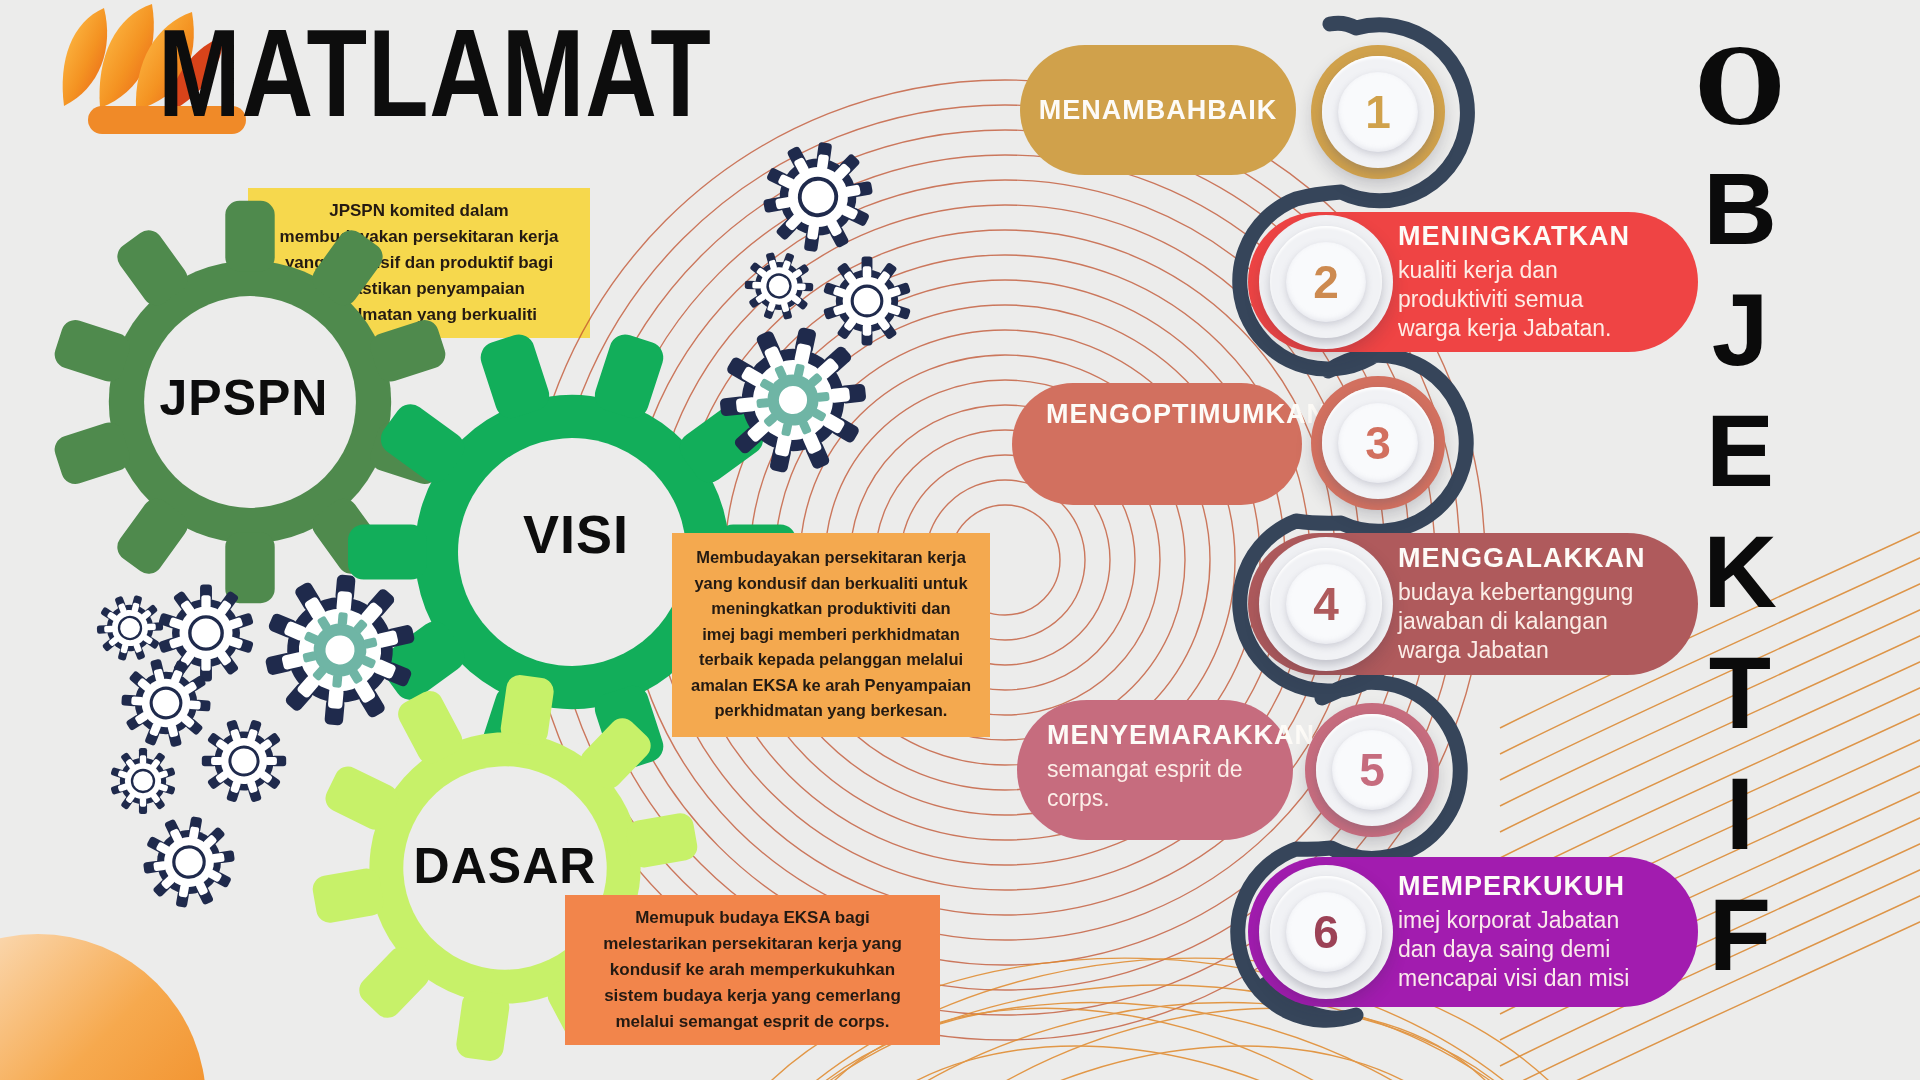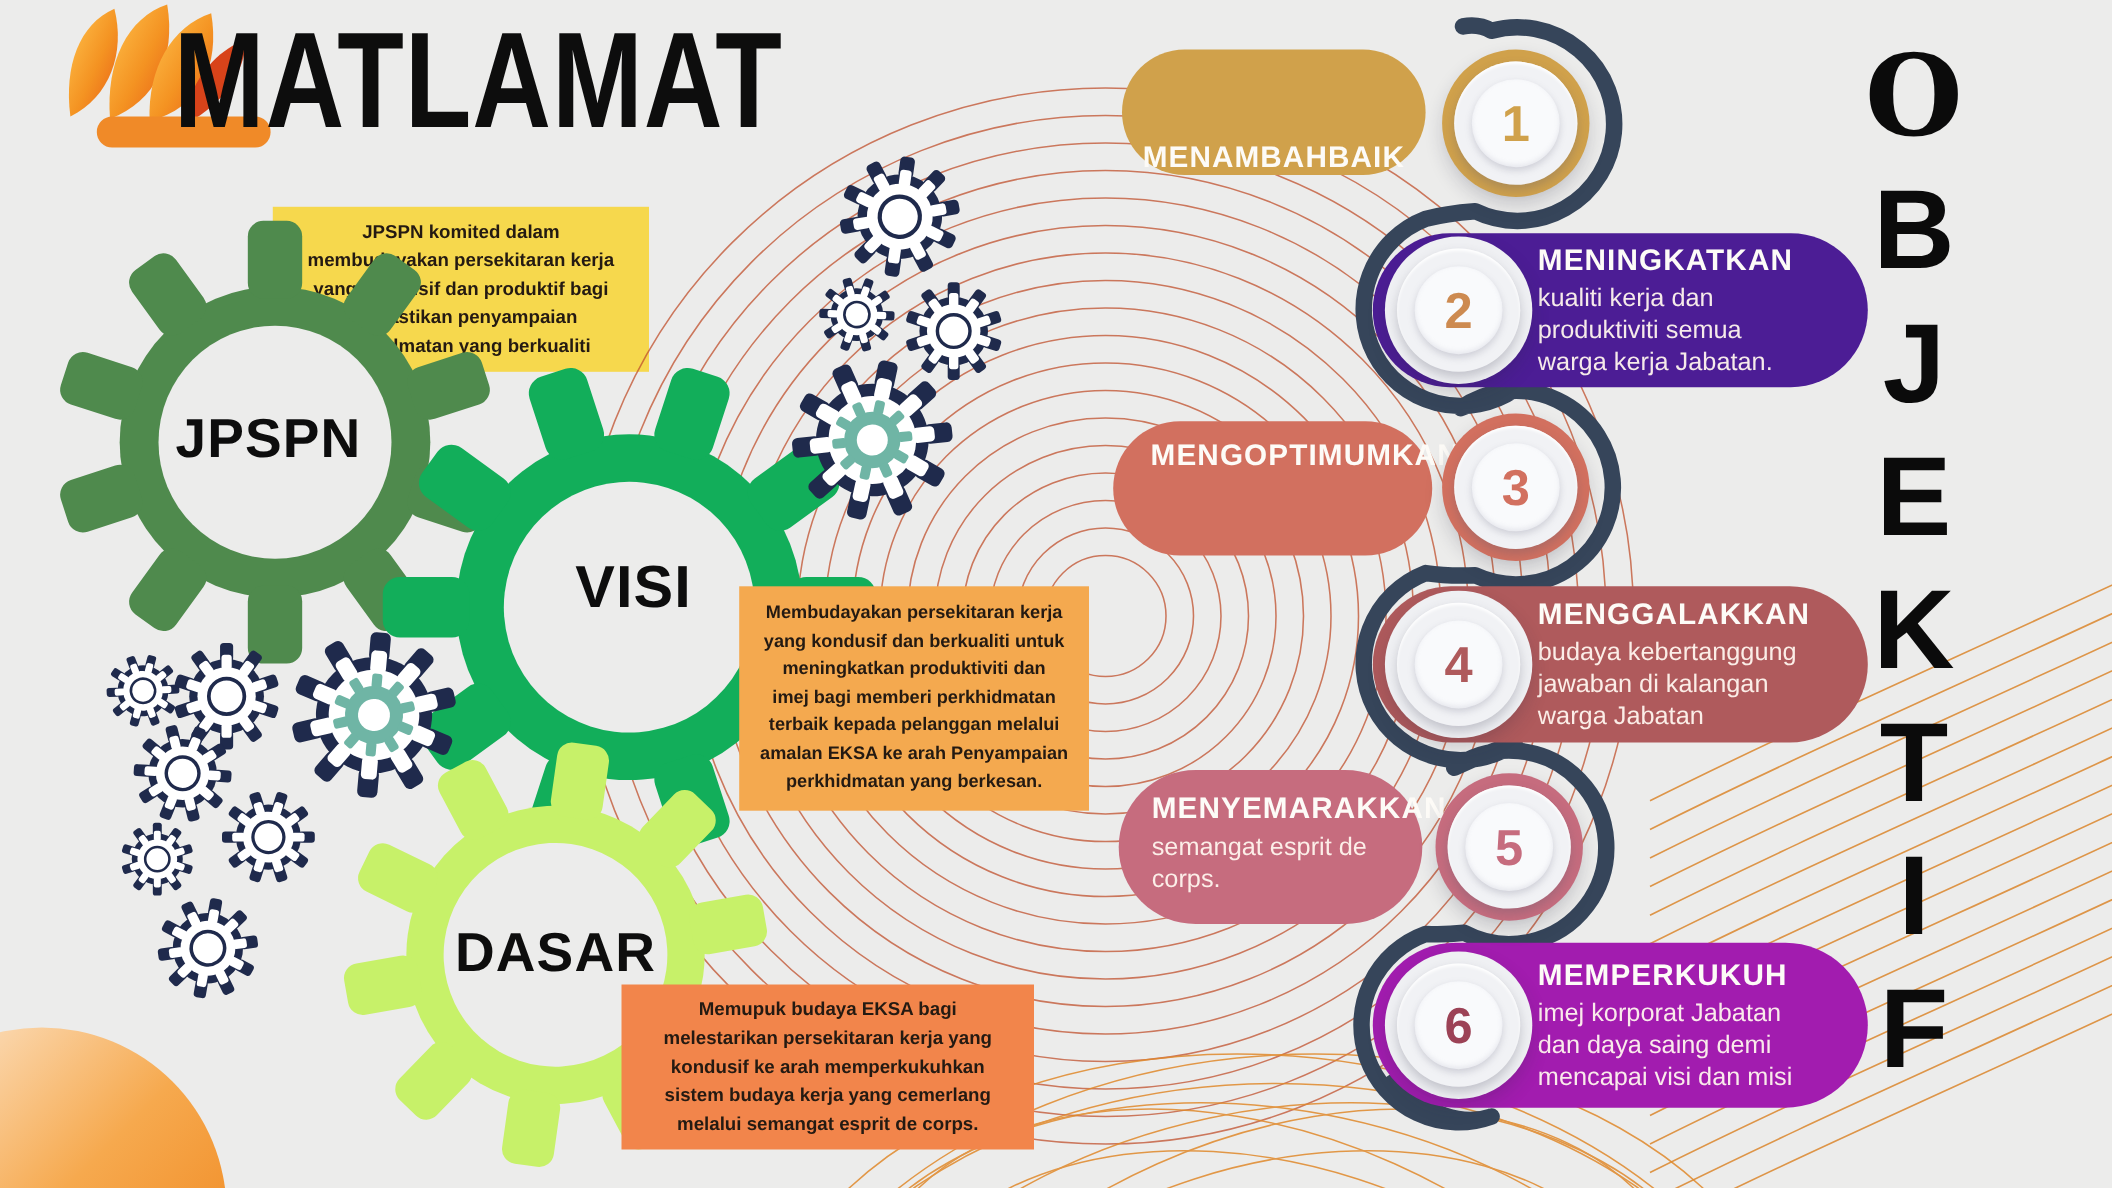--- a/index.html
+++ b/index.html
@@ -27,23 +27,23 @@
        transform:translate(-50%,-50%);letter-spacing:1px;}
   .label-dasar{left:244px;top:398px;font-size:50px;}
   .label-visi{left:576px;top:534px;font-size:54px;}
   .label-misi{left:505px;top:866px;font-size:50px;}
 
   
   .pill{position:absolute;border-radius:80px;z-index:3;display:flex;box-sizing:border-box;}
   .obj-text{display:flex;flex-direction:column;width:100%;box-sizing:border-box;}
   .obj-title{font-weight:bold;color:#FDFBF7;font-size:27px;letter-spacing:1px;}
   .obj-sub{color:rgba(255,246,238,.95);font-size:23px;line-height:29px;white-space:pre-line;margin-top:4px;}
-  .obj1{left:1020px;top:45px;width:276px;height:114px;background:#D0A14B;align-items:flex-end;}
+  .obj1{left:1020px;top:45px;width:276px;height:130px;background:#D0A14B;}
   .obj1 .obj-text{justify-content:center;text-align:center;padding:0 18px;}
-  .obj2{left:1248px;top:212px;width:450px;height:140px;background:#4c1d95;align-items:center;}
+  .obj2{left:1248px;top:212px;width:450px;height:140px;background:#ef4444;align-items:center;}
   .obj3{left:1012px;top:383px;width:290px;height:122px;background:#D2705F;}
   .obj3 .obj-text{justify-content:flex-start;text-align:left;padding:16px 0 0 34px;}
   .obj4{left:1248px;top:533px;width:450px;height:142px;background:#AF5A5C;}
   .obj5{left:1017px;top:700px;width:276px;height:140px;background:#C66C7E;}
   .obj5 .obj-text{justify-content:flex-start;text-align:left;padding:20px 0 0 30px;}
   .obj6{left:1248px;top:857px;width:450px;height:150px;background:#a21caf;}
   .obj2 .obj-text,.obj4 .obj-text,.obj6 .obj-text{justify-content:center;text-align:left;
         padding-left:150px;padding-right:20px;}
 
   

